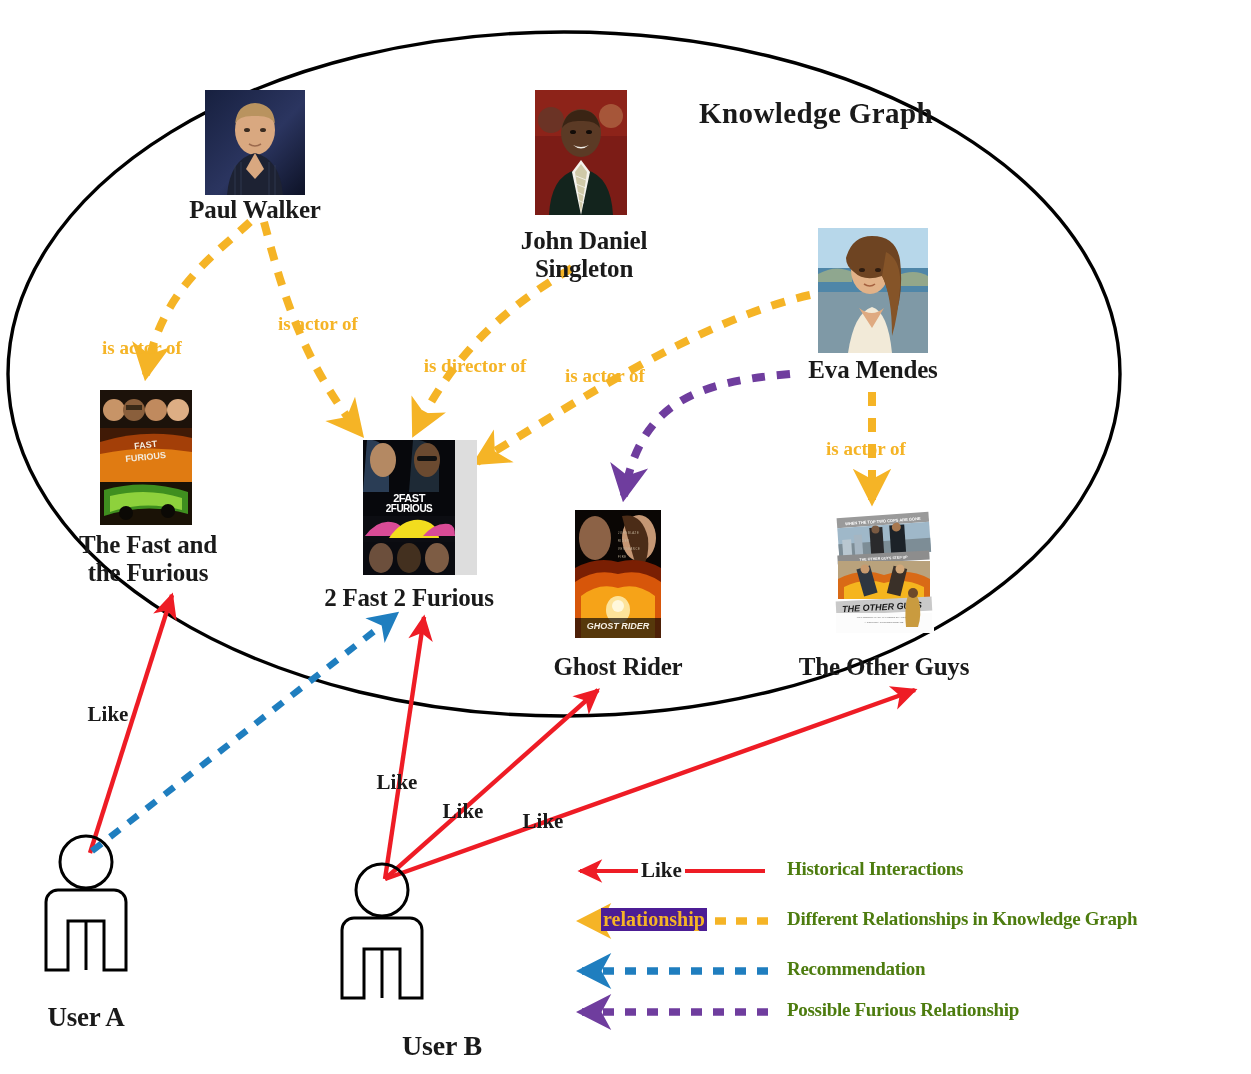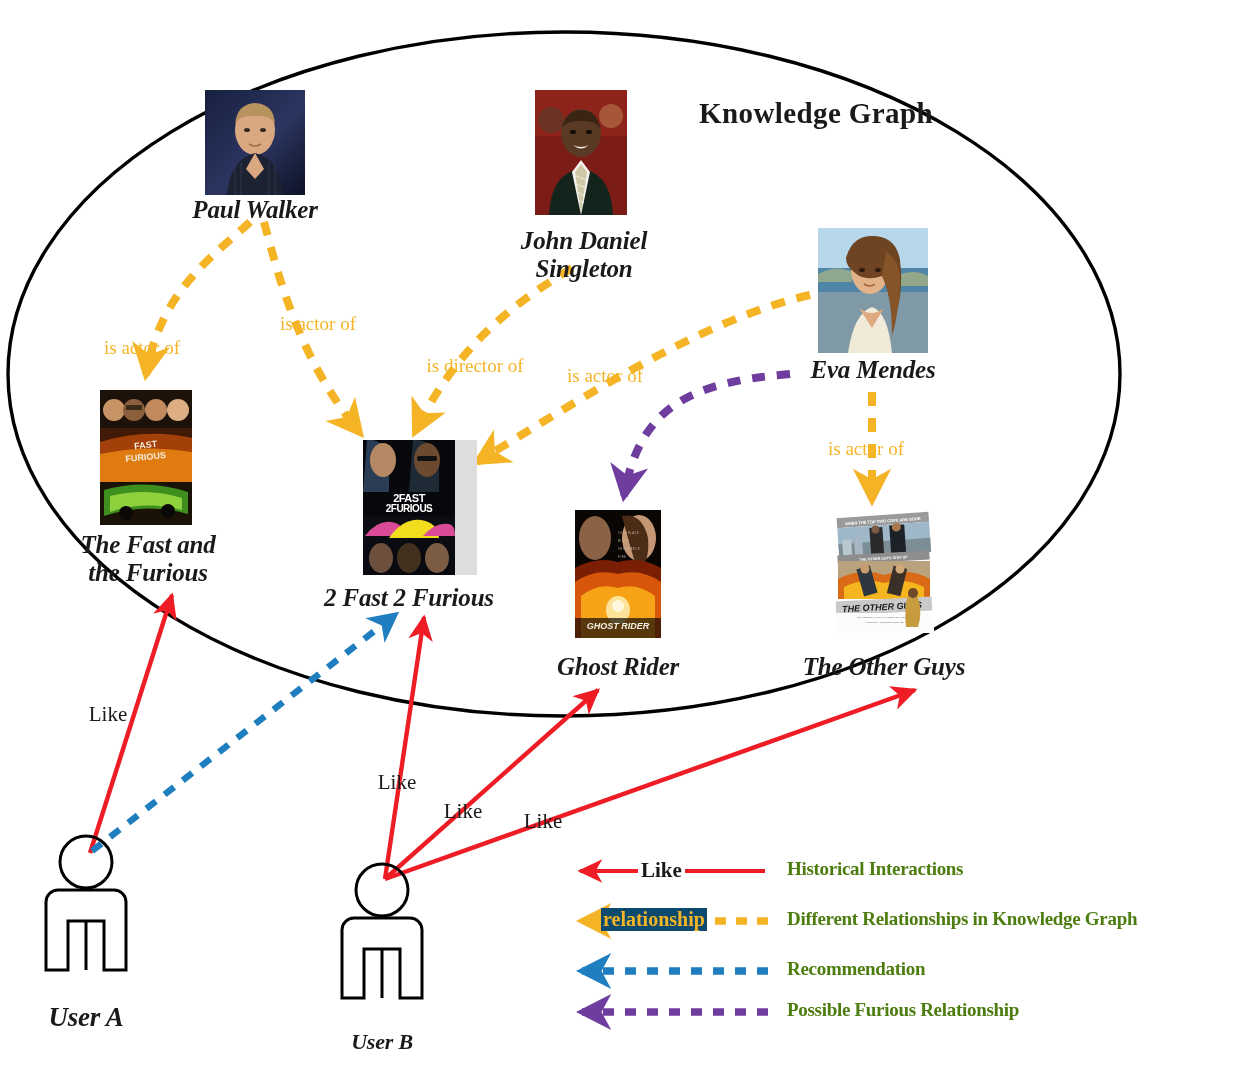--- a/index.html
+++ b/index.html
@@ -24,26 +24,25 @@
   }
   .node-label {
     position: absolute;
     font-family: "Liberation Serif", "DejaVu Serif", serif;
     font-weight: bold;
     color: #1a1a1a;
     text-align: center;
     line-height: 1.12;
     white-space: pre-line;
     letter-spacing: -0.2px;
-    font-style: italic;
   }
   .edge-label {
     position: absolute;
     font-family: "Liberation Serif", "DejaVu Serif", serif;
-    font-weight: normal;
+    font-weight: bold;
     text-align: center;
     white-space: nowrap;
   }
   .kg-title {
     position: absolute;
     font-family: "Liberation Serif", "DejaVu Serif", serif;
     font-weight: bold;
     font-size: 29px;
     color: #1a1a1a;
     letter-spacing: 0.4px;
@@ -325,34 +324,34 @@
   <div class="node-label" style="left:484px; top:227px; width:200px; font-size:25px;">John Daniel
 Singleton</div>
   <div class="node-label" style="left:773px; top:356px; width:200px; font-size:25px;">Eva Mendes</div>
   <div class="node-label" style="left:48px; top:531px; width:200px; font-size:25px;">The Fast and
 the Furious</div>
   <div class="node-label" style="left:309px; top:584px; width:200px; font-size:25px;">2 Fast 2 Furious</div>
   <div class="node-label" style="left:518px; top:653px; width:200px; font-size:25px;">Ghost Rider</div>
   <div class="node-label" style="left:784px; top:653px; width:200px; font-size:25px;">The Other Guys</div>
 
   <div class="node-label" style="left:-14px; top:1002px; width:200px; font-size:27px;">User A</div>
-  <div class="node-label" style="left:282px; top:1030px; width:200px; font-size:22px;">User B</div>
+  <div class="node-label" style="left:282px; top:1030px; width:200px; font-size:28px;text-align:right;">User B</div>
 
   <div class="edge-label" style="left:62px; top:337px; width:160px; font-size:19px; color:#F5B426;">is actor of</div>
   <div class="edge-label" style="left:238px; top:313px; width:160px; font-size:19px; color:#F5B426;">is actor of</div>
   <div class="edge-label" style="left:385px; top:355px; width:180px; font-size:19px; color:#F5B426;">is director of</div>
   <div class="edge-label" style="left:525px; top:365px; width:160px; font-size:19px; color:#F5B426;">is actor of</div>
   <div class="edge-label" style="left:786px; top:438px; width:160px; font-size:19px; color:#F5B426;">is actor of</div>
 
   <div class="edge-label" style="left:58px; top:702px; width:100px; font-size:21px; color:#1a1a1a;">Like</div>
   <div class="edge-label" style="left:347px; top:770px; width:100px; font-size:21px; color:#1a1a1a;">Like</div>
   <div class="edge-label" style="left:413px; top:799px; width:100px; font-size:21px; color:#1a1a1a;">Like</div>
   <div class="edge-label" style="left:493px; top:809px; width:100px; font-size:21px; color:#1a1a1a;">Like</div>
 
   <div class="legend-mid" style="left:638px; top:858px; color:#1a1a1a; background:#fff; padding:0 3px;">Like</div>
-  <div class="legend-mid" style="left:601px; top:908px; color:#F5B426; background:#0c4a6e; padding:0 2px; font-size:20px;">relationship</div>
+  <div class="legend-mid" style="left:601px; top:908px; color:#F5B426; background:#4c1d95; padding:0 2px; font-size:20px;">relationship</div>
 
   <div class="legend-text" style="left:787px; top:858px;">Historical Interactions</div>
   <div class="legend-text" style="left:787px; top:908px;">Different Relationships in Knowledge Graph</div>
   <div class="legend-text" style="left:787px; top:958px;">Recommendation</div>
   <div class="legend-text" style="left:787px; top:999px;">Possible Furious Relationship</div>
 
 </div>
 
 </body></html>

